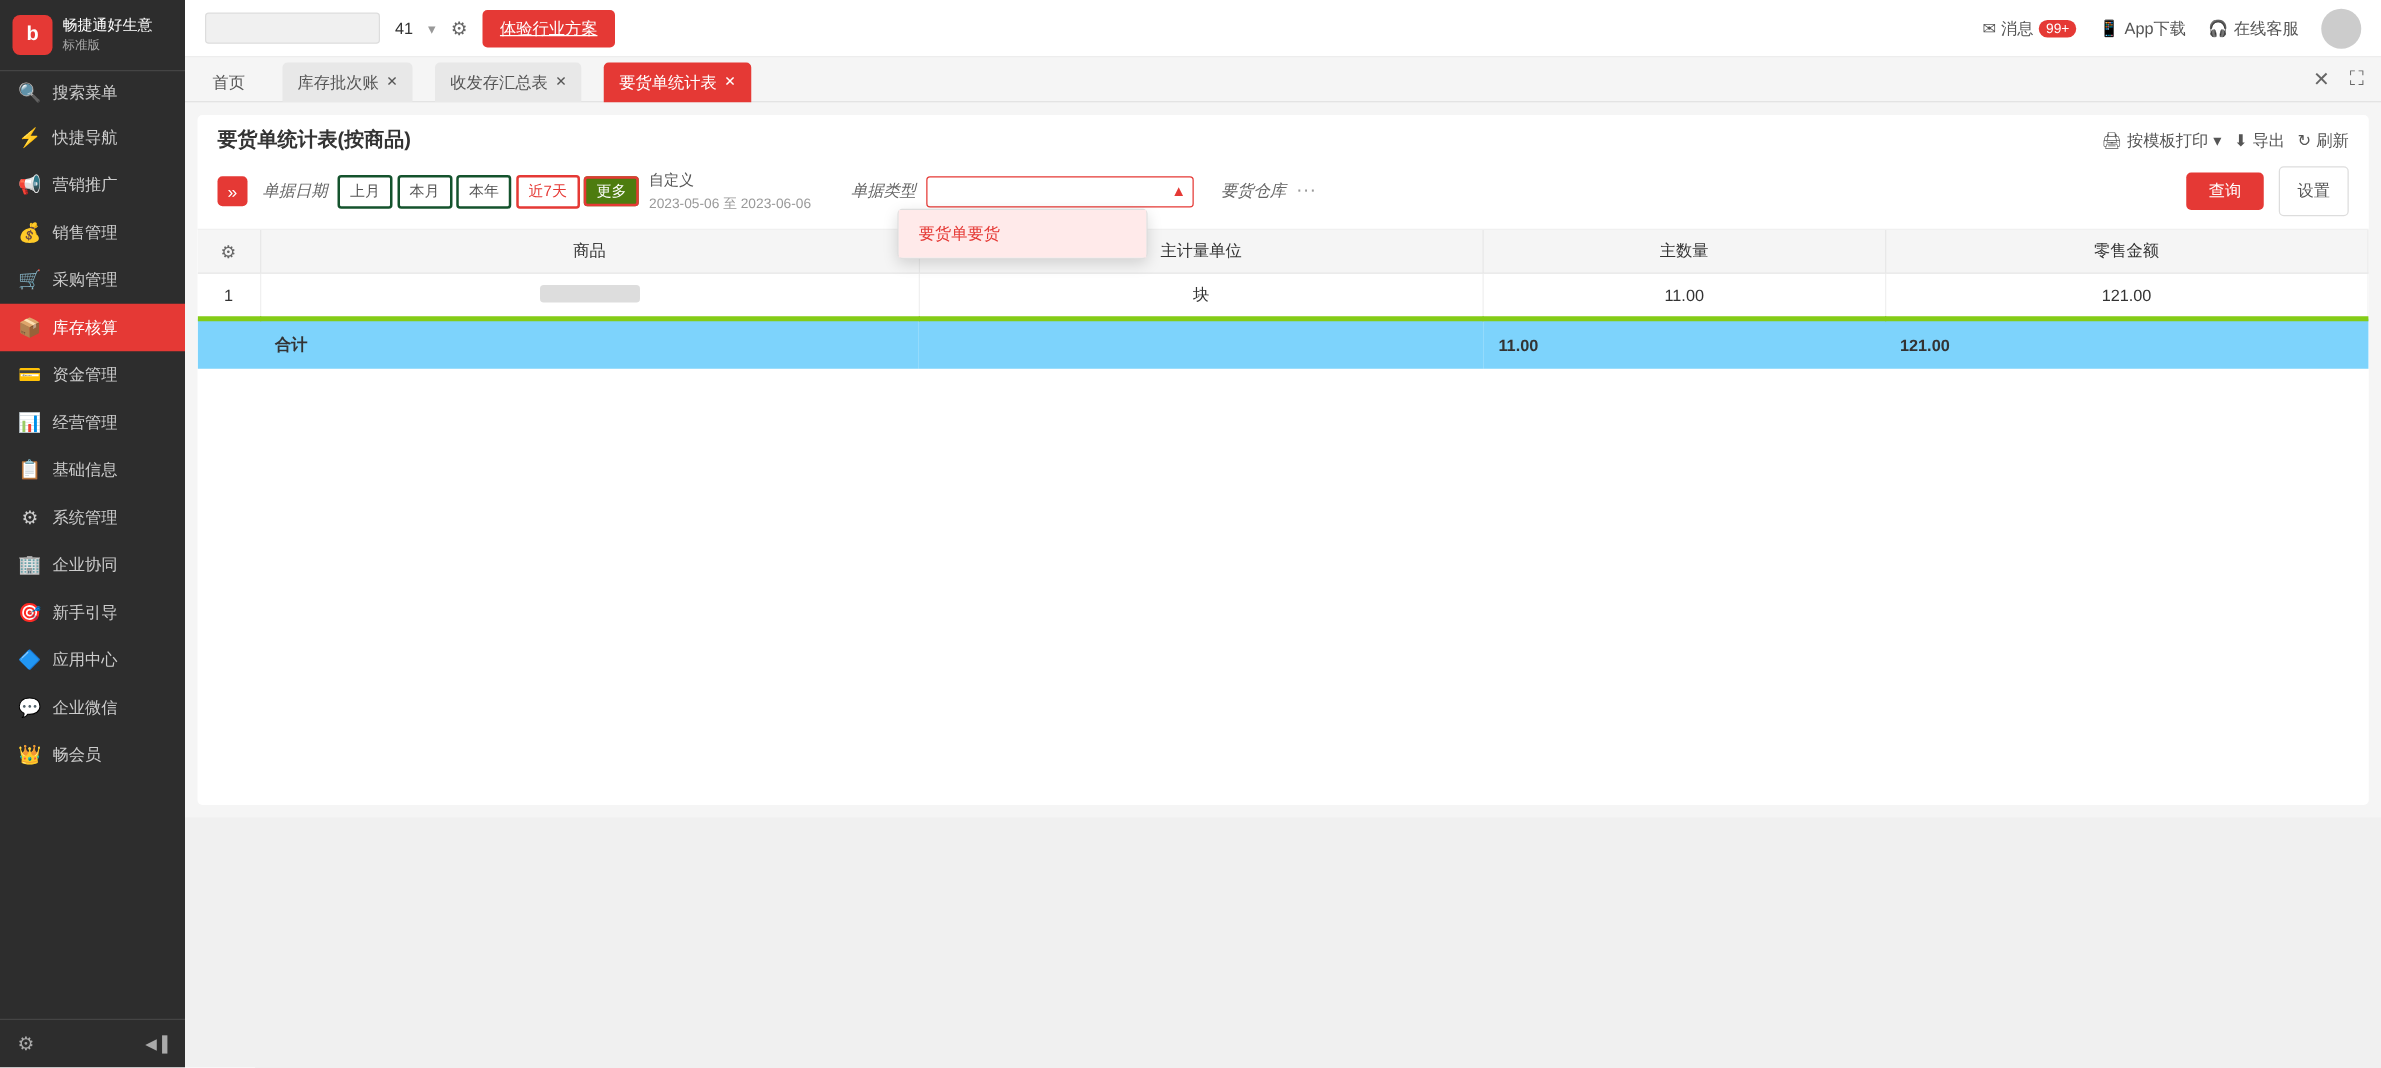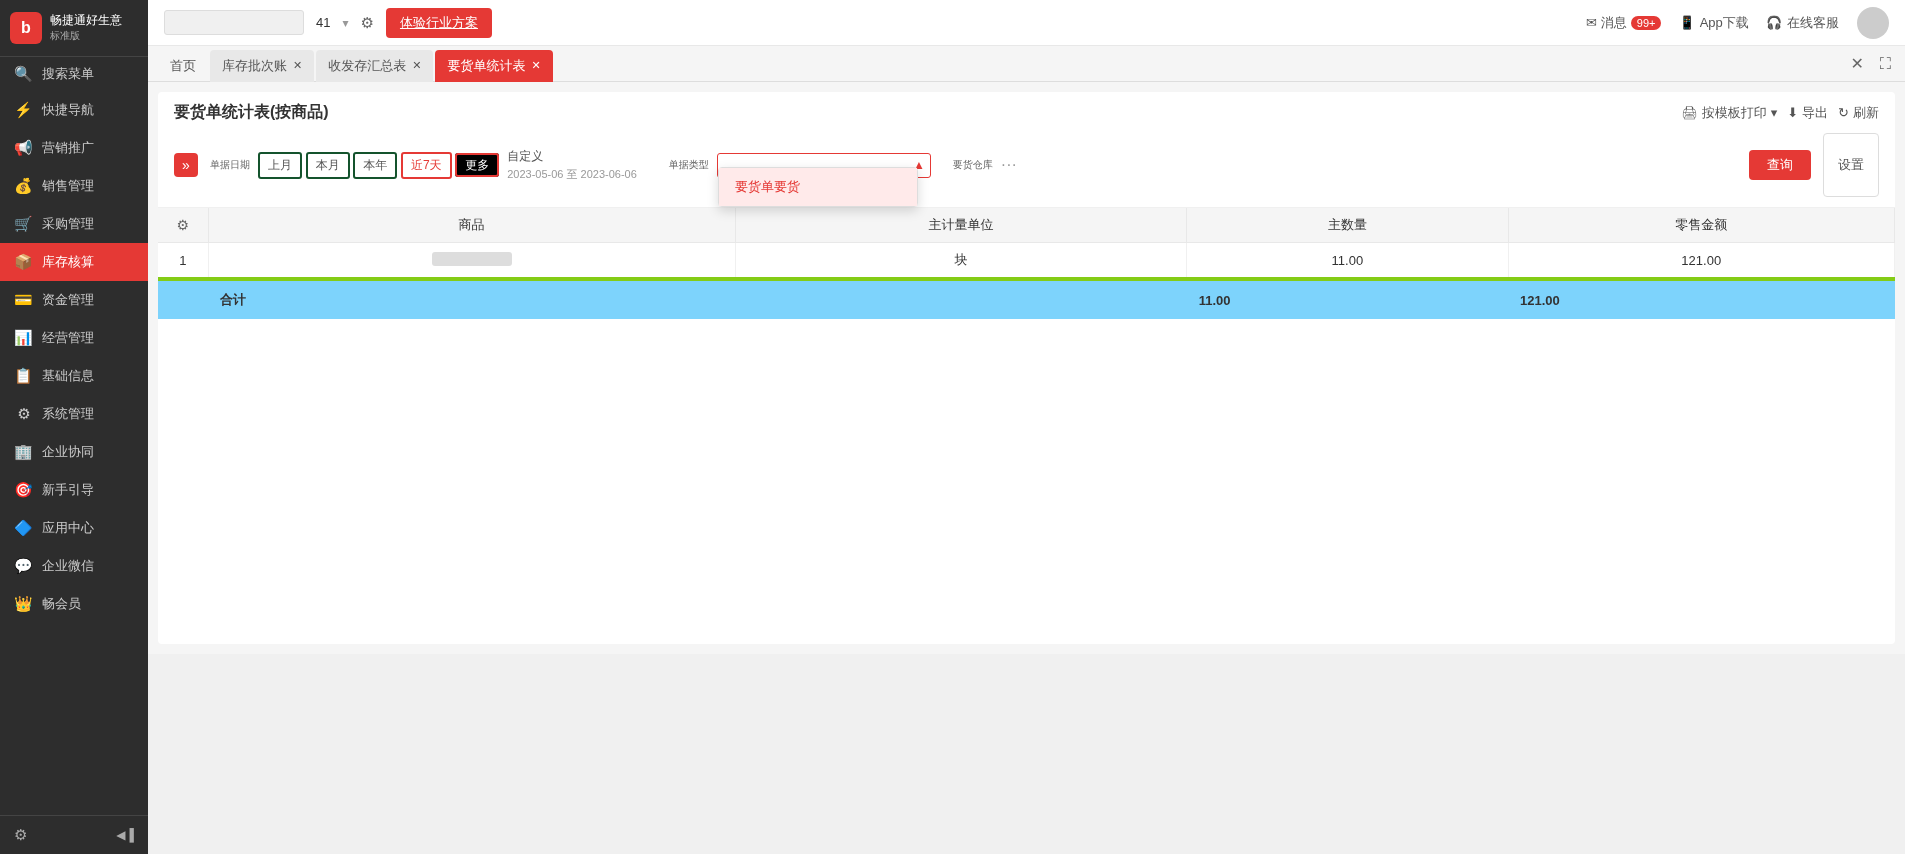--- a/index.html
+++ b/index.html
@@ -143,21 +143,21 @@
 
     
     .tabs-bar {
       background: #f5f5f5;
       border-bottom: 1px solid #ddd;
       display: flex;
       align-items: center;
       padding: 0 0 0 10px;
       height: 36px;
       flex-shrink: 0;
-      gap: 2px;
+      gap: 18px;
     }
     .tab-item {
       display: flex; align-items: center;
       padding: 0 12px;
       height: 32px;
       border-radius: 4px 4px 0 0;
       cursor: pointer;
       font-size: 13px;
       color: #555;
       background: #e8e8e8;
@@ -237,33 +237,33 @@
       border: none;
       border-radius: 4px;
       display: flex; align-items: center; justify-content: center;
       cursor: pointer;
       font-size: 14px;
       flex-shrink: 0;
     }
     .filter-section {
       display: flex; align-items: center; gap: 8px;
     }
-    .filter-label { color: #666; font-size: 10px; white-space: nowrap; }
+    .filter-label { color: #666; font-size: 13px; white-space: nowrap; font-style: italic; }
     .date-btn {
       padding: 3px 8px;
       border: 2px solid #14532d;
       border-radius: 3px;
       font-size: 12px;
       cursor: pointer;
       color: #555;
       background: #fff;
     }
     .date-btn.active { color: #e53935; border-color: #e53935; }
     .date-btn.more-badge {
-      background: #000000; color: white; border-color: #e53935;
+      background: #4d7c0f; color: white; border-color: #e53935;
     }
     .date-custom { font-size: 12px; color: #555; cursor: pointer; }
     .date-range-text { font-size: 11px; color: #999; margin-top: 2px; }
     .date-stack { display: flex; flex-direction: column; }
 
     .filter-type-section {
       display: flex; align-items: center; gap: 8px;
       margin-left: 20px;
     }
     .filter-type-input-wrap {
@@ -304,21 +304,21 @@
       padding: 6px 18px;
       font-size: 13px;
       cursor: pointer;
       margin-left: auto;
     }
     .filter-set-btn {
       border: 1px solid #ddd;
       background: #fff;
       color: #555;
       border-radius: 4px;
-      padding: 22px 14px;
+      padding: 10px 14px;
       font-size: 13px;
       cursor: pointer;
     }
 
     
     .dropdown-popup {
       position: absolute;
       top: 44px;
       left: 560px;
       background: white;

